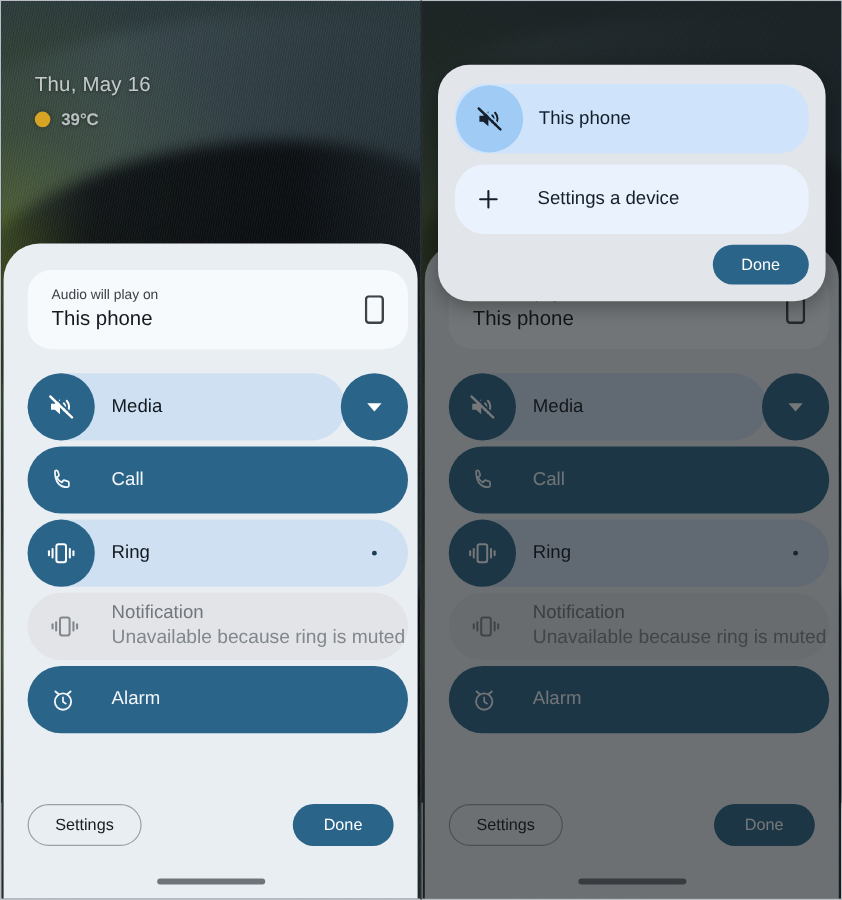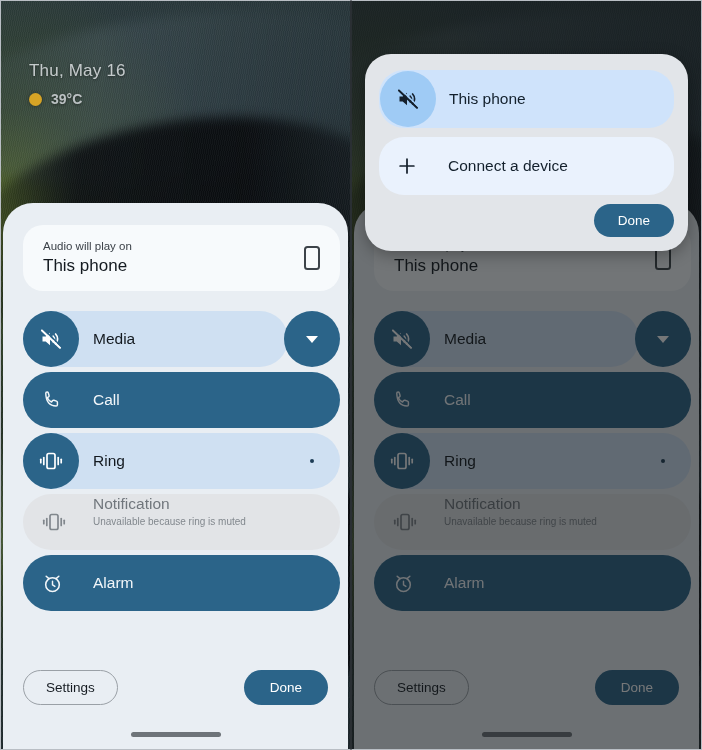--- a/index.html
+++ b/index.html
@@ -156,24 +156,24 @@
     height: 56px;
     display: flex; align-items: center;
     font-size: 15.5px;
   }
   .row-label.on-dark { color: #f2f6f9; text-align: right; }
   .row-label.on-light { color: #13191f; }
 
   .row-sub {
     position: absolute;
     left: 70px; top: 0; height: 56px;
-    display: flex; flex-direction: column; 
+    display: flex; flex-direction: column; justify-content: center;
   }
   .row-sub .t1 { font-size: 15.5px; color: #71777d; line-height: 1.25; }
-  .row-sub .t2 { font-size: 10px; color: #82888e; line-height: 1.3; margin-top: 2px; }
+  .row-sub .t2 { font-size: 16px; color: #82888e; line-height: 1.3; margin-top: 2px; }
 
   .row-inline-icon {
     position: absolute;
     left: 18px; top: 0; height: 56px;
     display: flex; align-items: center;
   }
   .tick-dot {
     position: absolute;
     right: 26px; top: 26px;
     width: 4px; height: 4px;
@@ -542,21 +542,21 @@
         </div>
         <div class="dev-label">This phone</div>
       </div>
 
       <div class="dev-row plain">
         <div class="dev-plus">
           <svg width="22" height="22" viewBox="0 0 24 24">
             <path d="M12 4.5v15M4.5 12h15" stroke="#15202c" stroke-width="1.9" stroke-linecap="round"></path>
           </svg>
         </div>
-        <div class="dev-label">Connect a device</div>
+        <div class="dev-label">Settings a device</div>
       </div>
 
       <div class="dialog-actions">
         <button class="btn-dialog-done">Done</button>
       </div>
     </div>
   </div>
 
 </div>
 

